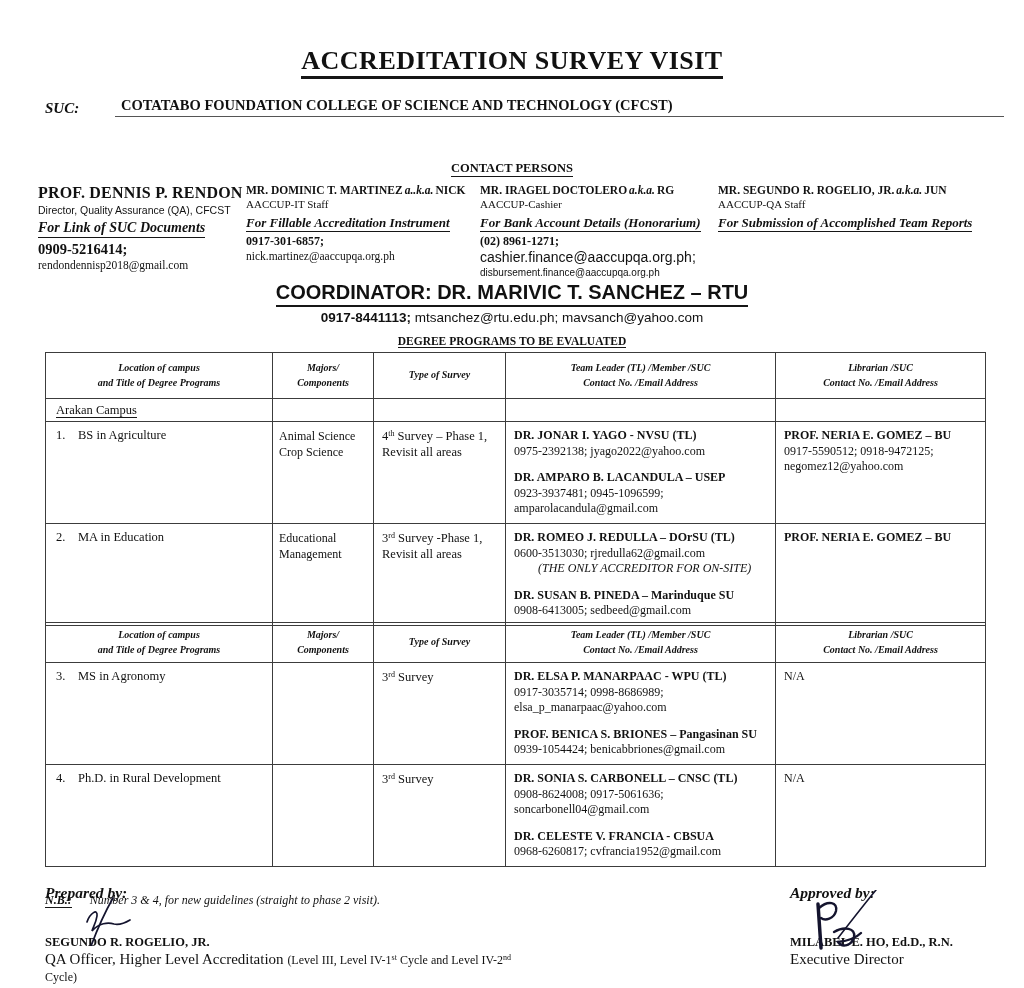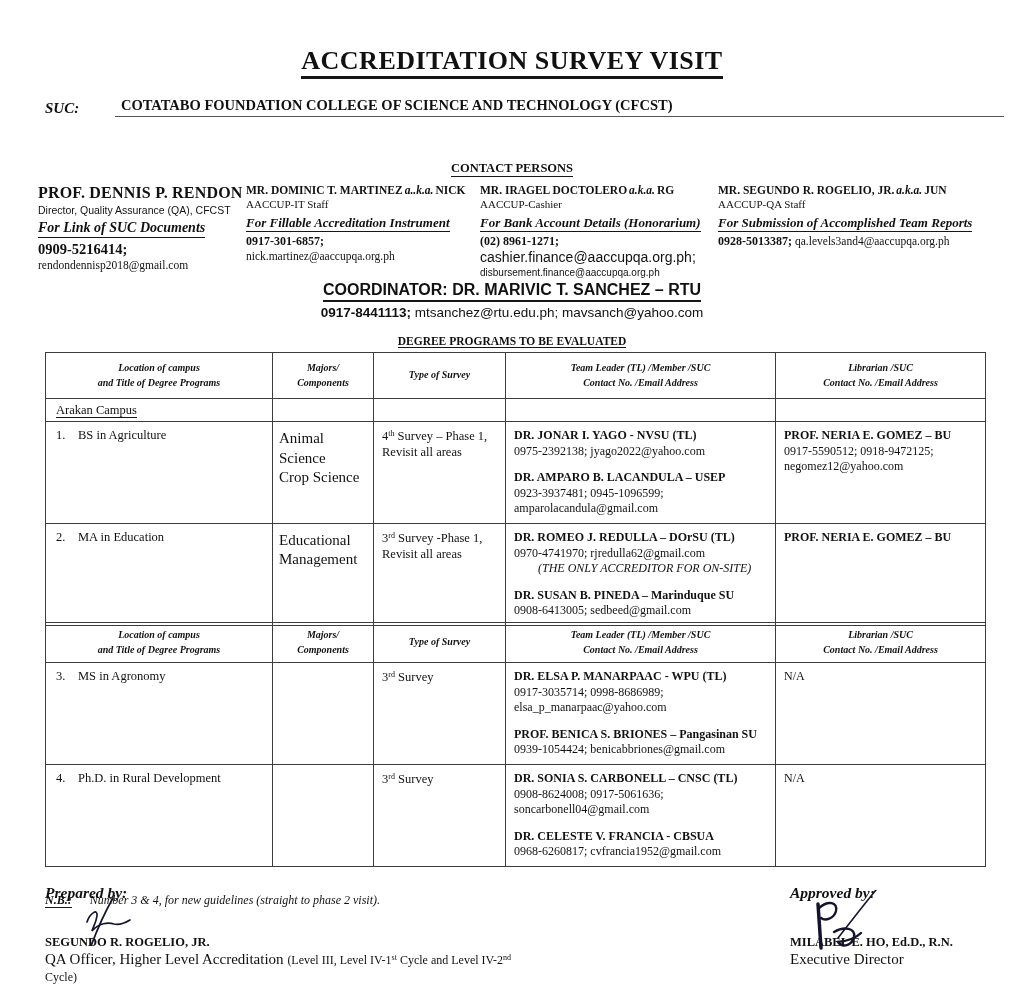--- a/index.html
+++ b/index.html
@@ -48,39 +48,39 @@
   .c-phone-lg { font-size: 14.5px; font-weight: bold; margin-top: 2px; }
   .c-phone { font-size: 12px; font-weight: bold; margin-top: 2px; }
   .c-email { font-size: 11.5px; }
   .c-email-sans { font-family: "Liberation Sans", sans-serif; font-size: 10px; }
   .inline-email { font-weight: normal; font-family: "Liberation Sans", sans-serif; font-size: 14px; }
   .inline-email-serif { font-weight: normal; font-size: 11.5px; }
   .c1 .c-purpose { font-size: 14px; }
 
   
   .coordinator { position: absolute; top: 281px; left: 0; width: 1024px; text-align: center; font-family: "Liberation Sans", sans-serif; }
-  .coord-line1 { display: inline-block; font-size: 16px; font-weight: bold; border-bottom: 2px solid #161616; padding-bottom: 1px; }
+  .coord-line1 { display: inline-block; font-size: 20px; font-weight: bold; border-bottom: 2px solid #161616; padding-bottom: 1px; }
   .coord-line2 { font-size: 13.5px; margin-top: 3px; }
   .coord-phone { font-weight: bold; }
 
   .degree-heading { position: absolute; top: 331px; left: 0; width: 1024px; text-align: center; }
   .degree-heading span { font-size: 11.5px; font-weight: bold; border-bottom: 1.5px solid #161616; }
 
   
   table.programs { position: absolute; left: 45px; width: 940px; border-collapse: collapse; table-layout: fixed; }
   table.t1 { top: 352px; }
   table.t2 { top: 622px; }
   table.programs td, table.programs th { border: 1px solid #3c3c3c; vertical-align: top; }
   tr.hdr th { font-size: 10px; font-style: italic; font-weight: bold; text-align: center; vertical-align: middle; line-height: 1.45; height: 46px; padding: 4px; }
   table.t2 tr.hdr th { height: 40px; }
   tr.section-row td { height: 23px; padding: 2px 0 2px 10px; font-size: 12.5px; vertical-align: middle; }
   .section-name { border-bottom: 1px solid #161616; padding-bottom: 0px; }
   td.prog { font-size: 12.5px; padding: 6px 6px 0 10px; }
   td.prog .num { display: inline-block; width: 22px; }
-  td.majors { font-size: 15px; padding: 7px 4px 0 6px; line-height: 1.3; }
+  td.majors { font-size: 12px; padding: 7px 4px 0 6px; line-height: 1.3; }
   td.survey { font-size: 12.5px; padding: 6px 4px 0 8px; line-height: 1.3; }
   td.people { font-size: 12px; padding: 6px 6px 6px 8px; line-height: 1.3; }
   .person { margin-bottom: 11px; }
   .person:last-child { margin-bottom: 0; }
   .pname { font-weight: bold; }
   .pnote { font-style: italic; padding-left: 24px; }
   sup { font-size: 8px; vertical-align: 4px; line-height: 0; }
   tr.r-tall1 td { height: 84px; }
   tr.r-tall2 td { height: 86px; }
   tr.r-tall3 td { height: 87px; }
@@ -155,24 +155,20 @@
       </div>
       <div class="c-email-sans">disbursement.finance@aaccupqa.org.ph</div>
     </div>
 
     <div class="c-card c4">
       <div class="c-name">
         <span>MR. SEGUNDO R. ROGELIO, JR.</span><span class="aka">a.k.a.</span><span>JUN</span>
       </div>
       <div class="c-role">AACCUP-QA Staff</div>
       <div><span class="c-purpose">For Submission of Accomplished Team Reports</span></div>
-      <div class="c-phone">
-        <span>0928-5013387;</span>
-        <span class="inline-email-serif">qa.levels3and4@aaccupqa.org.ph</span>
-      </div>
     </div>
 
   </div>
 
   <div class="coordinator">
     <div><span class="coord-line1">COORDINATOR: DR. MARIVIC T. SANCHEZ – RTU</span></div>
     <div class="coord-line2">
       <span class="coord-phone">0917-8441113;</span><span> mtsanchez@rtu.edu.ph; mavsanch@yahoo.com</span>
     </div>
   </div>
@@ -253,21 +249,21 @@
         <div>Educational</div>
         <div>Management</div>
       </td>
       <td class="survey">
         <div><span>3</span><sup>rd</sup><span> Survey -Phase 1,</span></div>
         <div>Revisit all areas</div>
       </td>
       <td class="people">
         <div class="person">
           <div class="pname">DR. ROMEO J. REDULLA – DOrSU (TL)</div>
-          <div>0970-4741970; rjredulla62@gmail.com</div>
+          <div>0600-3513030; rjredulla62@gmail.com</div>
           <div class="pnote">(THE ONLY ACCREDITOR FOR ON-SITE)</div>
         </div>
         <div class="person">
           <div class="pname">DR. SUSAN B. PINEDA – Marinduque SU</div>
           <div>0908-6413005; sedbeed@gmail.com</div>
         </div>
       </td>
       <td class="people">
         <div class="pname">PROF. NERIA E. GOMEZ  – BU</div>
       </td>

